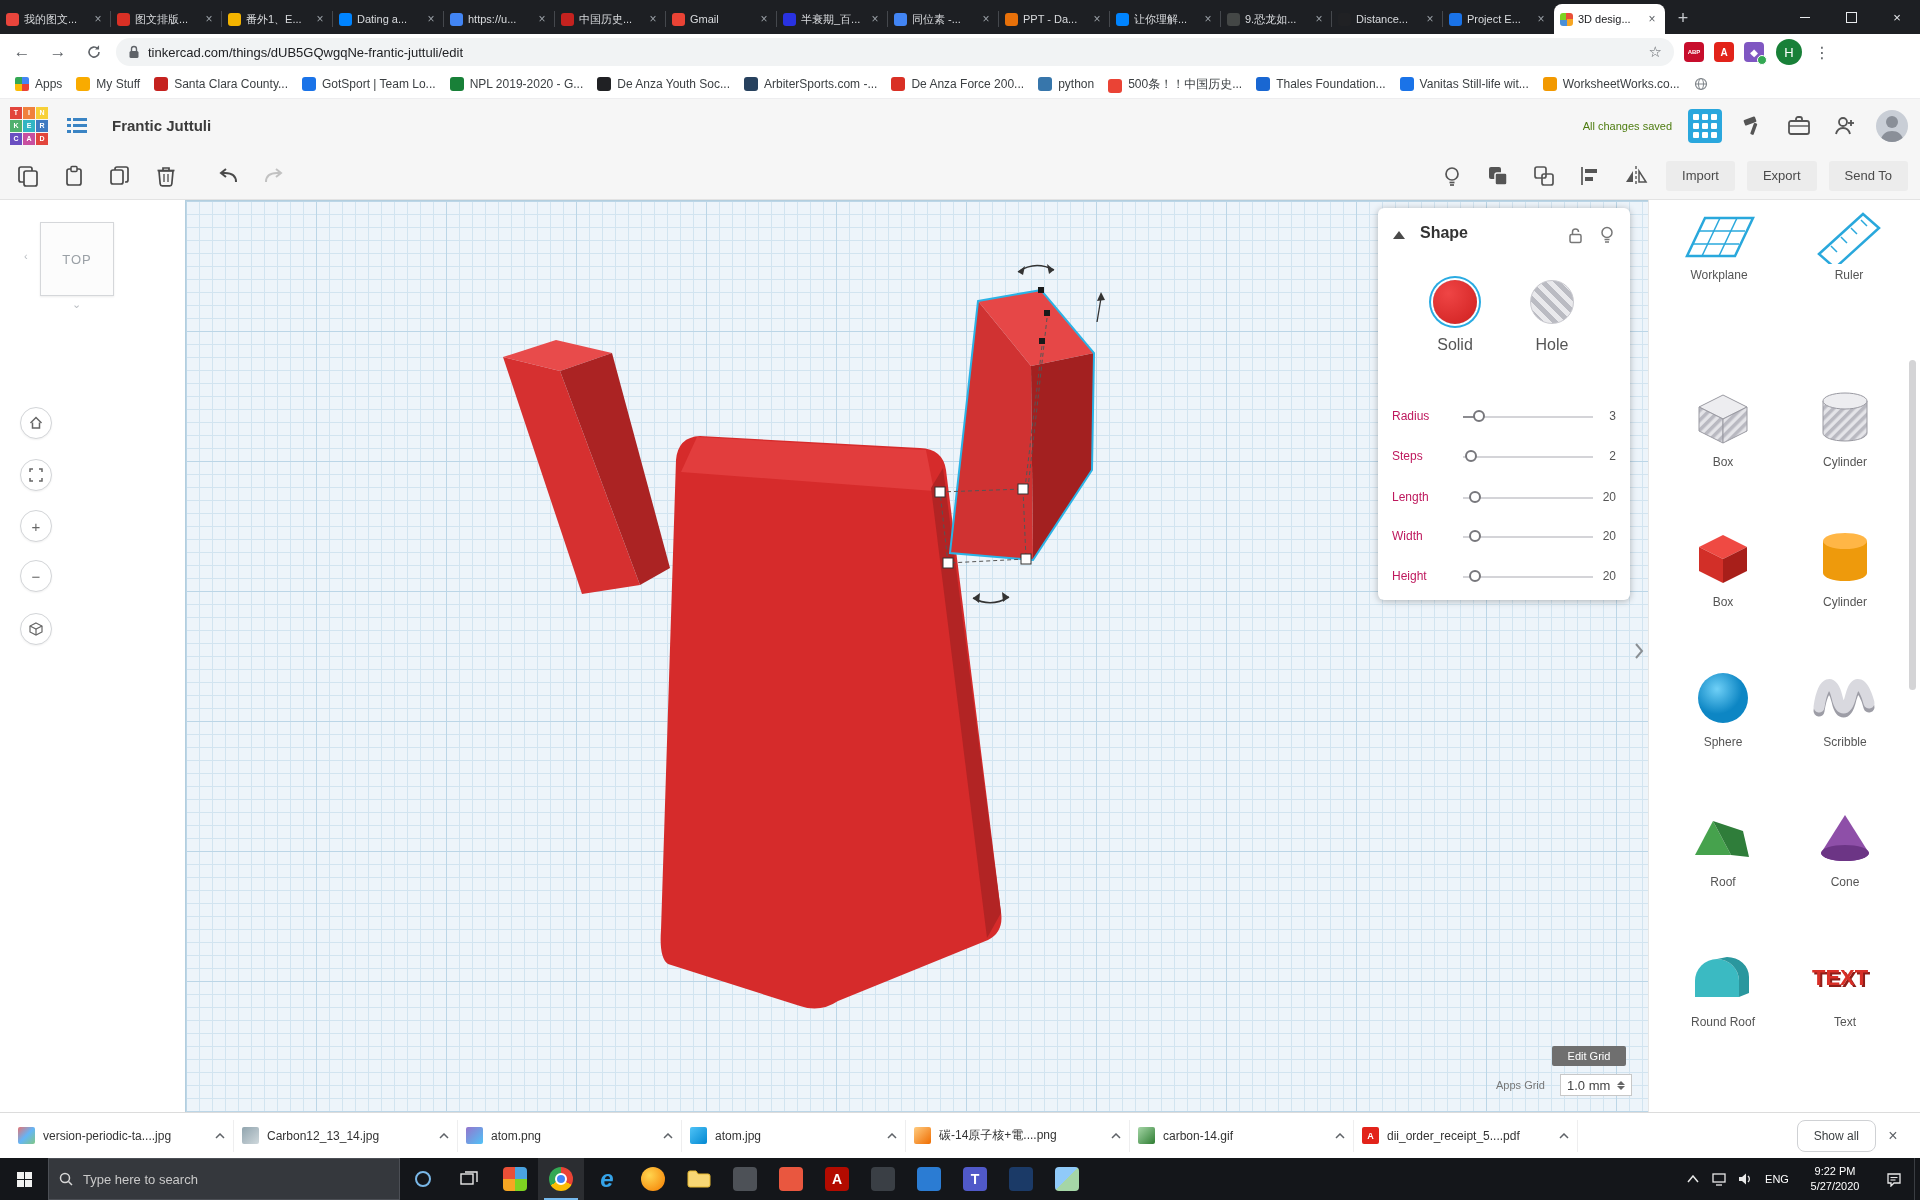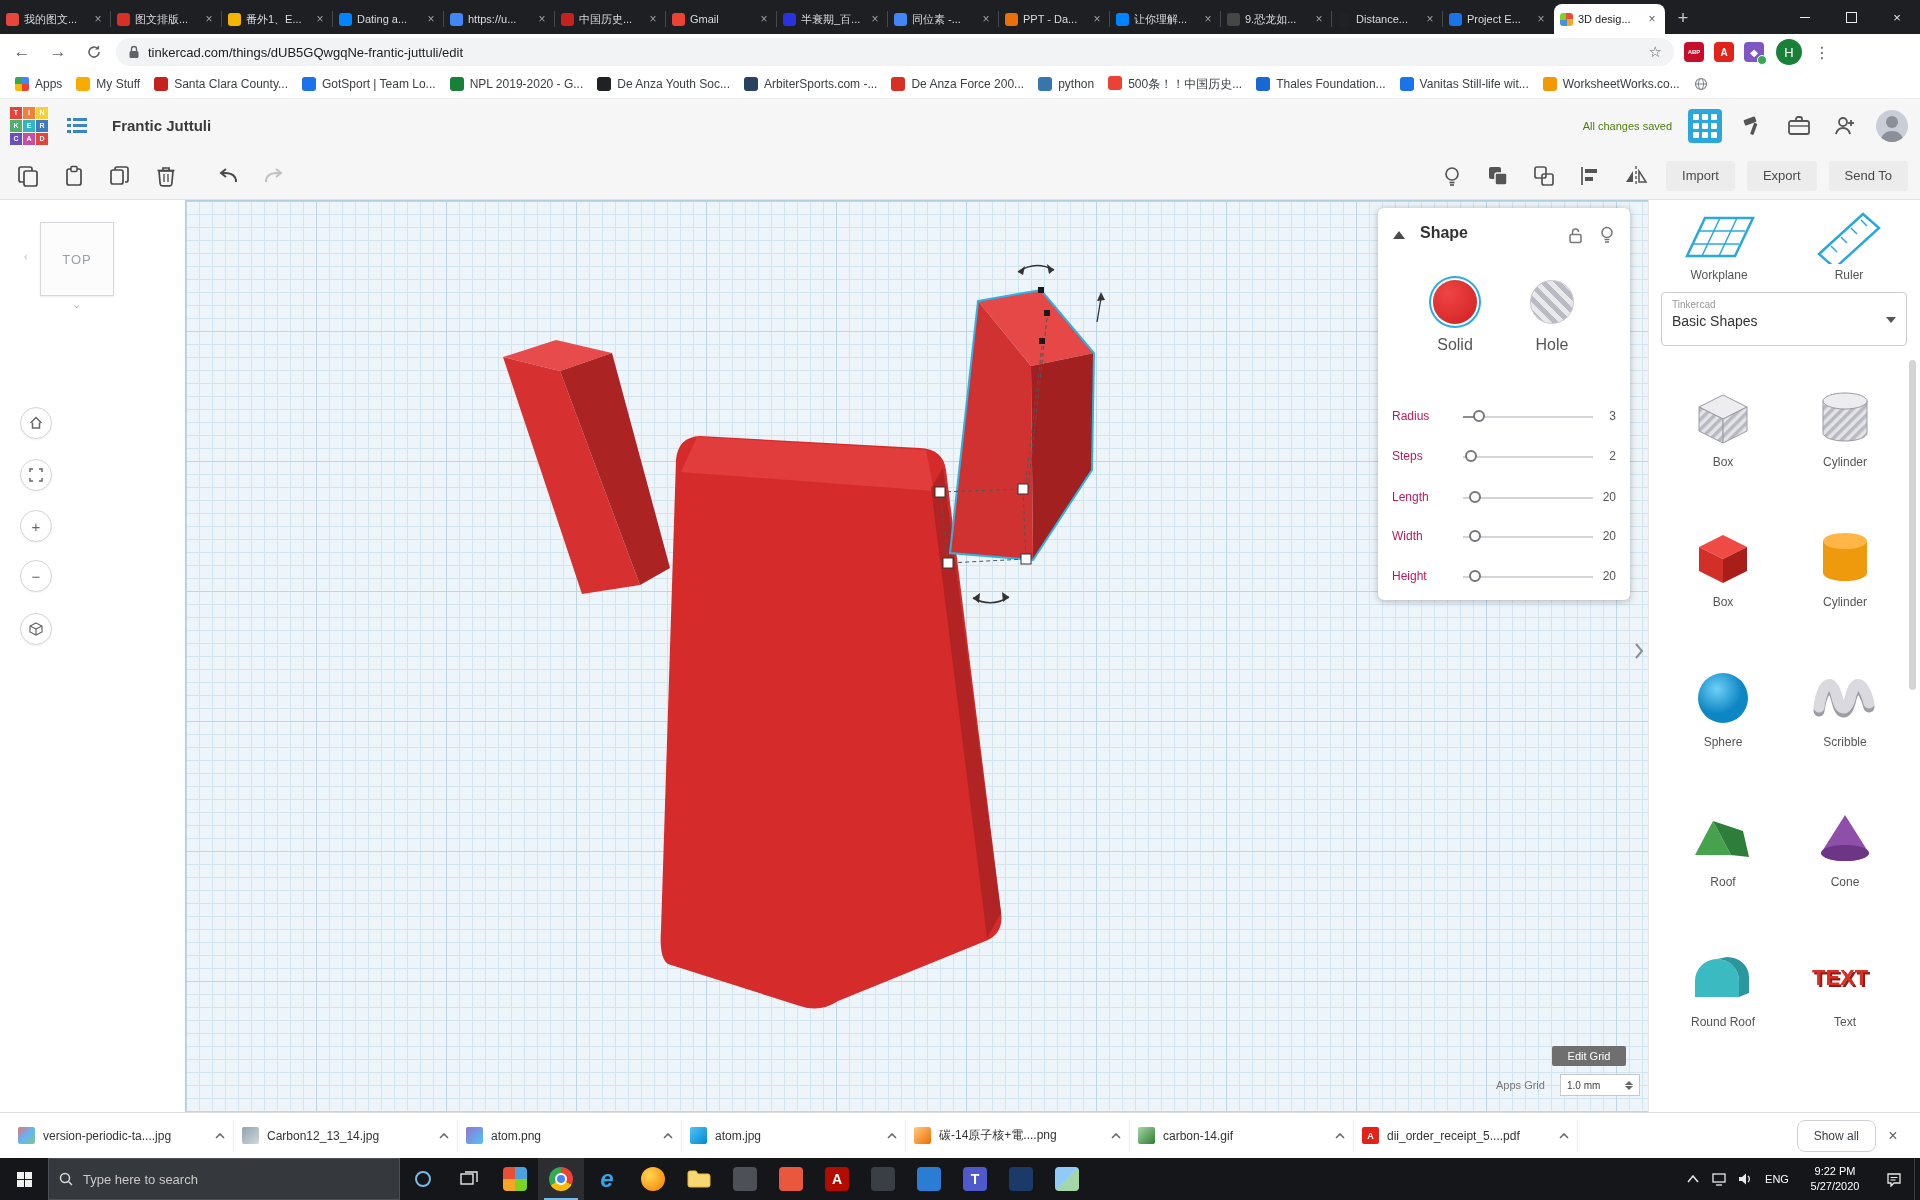--- a/index.html
+++ b/index.html
@@ -35,21 +35,21 @@
   .ext-abp{background:#c70d2c;font-size:6px;}
   .ext-pdf{background:#e2231a;font-size:10px;}
   .ext-badge{background:#7f57c2;font-size:10px;}
   .ext-badge::after{content:"";position:absolute;right:-3px;bottom:-3px;width:8px;height:8px;border-radius:50%;background:#34a853;border:1px solid #fff;}
   .profile-avatar{width:26px;height:26px;border-radius:50%;background:#188038;color:#fff;font-size:13px;display:flex;align-items:center;justify-content:center;margin-left:12px;flex:none;}
   .kebab{margin-left:10px;color:#5f6368;font-size:16px;width:20px;text-align:center;}
 
   
   .bkbar{position:absolute;left:0;top:70px;width:1920px;height:29px;background:#fff;display:flex;align-items:center;
          padding:0 8px;box-sizing:border-box;border-bottom:1px solid #ededef;}
-  .bk{display:flex;align-items:flex-start;gap:6px;font-size:12px;color:#3c4043;padding:3px 7px;border-radius:4px;flex:none;}
+  .bk{display:flex;align-items:flex-end;gap:6px;font-size:12px;color:#3c4043;padding:3px 7px;border-radius:4px;flex:none;}
   .fv{width:14px;height:14px;border-radius:3px;flex:none;background:#999;}
   .fv-apps{background:conic-gradient(#4285f4 0 25%,#ea4335 0 50%,#fbbc05 0 75%,#34a853 0);border-radius:2px;}
 
   
   .tch{position:absolute;left:0;top:99px;width:1920px;height:53px;background:#f6f6f6;display:flex;align-items:center;}
   .tclogo{width:38px;height:38px;margin-left:10px;display:grid;grid-template-columns:repeat(3,1fr);grid-template-rows:repeat(3,1fr);gap:1px;flex:none;}
   .tclogo span{display:flex;align-items:center;justify-content:center;color:#fff;font-size:7px;font-weight:bold;}
   .tctitle{margin-left:20px;font-size:15px;font-weight:bold;color:#3b3b3b;}
   .tch-right{margin-left:auto;display:flex;align-items:center;gap:16px;margin-right:12px;}
   .status{font-size:11px;color:#4d7c0f;}
@@ -109,22 +109,22 @@
   .dd-arrow{position:absolute;right:10px;top:24px;width:0;height:0;border-left:5px solid transparent;border-right:5px solid transparent;border-top:6px solid #555;}
   .shape-tile{position:absolute;width:110px;text-align:center;}
   .shape-ic{width:80px;height:64px;margin:0 auto;}
   .shape-label{font-size:12px;color:#555;margin-top:6px;}
   .rp-scroll{position:absolute;right:4px;top:160px;width:7px;height:330px;background:#d4d4d6;border-radius:4px;}
   .panel-chevron{position:absolute;left:1628px;top:636px;width:22px;height:30px;display:flex;align-items:center;justify-content:center;}
 
   .editgrid{position:absolute;left:1552px;top:1046px;width:74px;height:20px;background:#6f6f6f;color:#fff;font-size:11px;
             display:flex;align-items:center;justify-content:center;border-radius:2px;}
   .snaplabel{position:absolute;left:1496px;top:1079px;font-size:11px;color:#777;}
-  .snapdd{position:absolute;left:1560px;top:1074px;width:80px;height:22px;background:#fff;border:1px solid #c8c8c8;box-sizing:border-box;
-          display:flex;align-items:center;font-size:10px;color:#444;padding:0 6px;justify-content:space-between;}
+  .snapdd{position:absolute;left:1560px;top:1074px;width:72px;height:22px;background:#fff;border:1px solid #c8c8c8;box-sizing:border-box;
+          display:flex;align-items:center;font-size:13px;color:#444;padding:0 6px;justify-content:space-between;}
   .spin{display:flex;flex-direction:column;gap:1px;}
   .spin b{width:0;height:0;border-left:4px solid transparent;border-right:4px solid transparent;}
   .spin .up{border-bottom:4px solid #666;}
   .spin .dn{border-top:4px solid #666;}
 
   
   .dlbar{position:absolute;left:0;top:1112px;width:1920px;height:46px;background:#fff;border-top:1px solid #dcdcdc;box-sizing:border-box;
          display:flex;align-items:center;padding:0 10px;}
   .dl-item{width:224px;height:32px;display:flex;align-items:center;gap:8px;padding:0 8px;box-sizing:border-box;flex:none;
            border-right:1px solid #eeeeef;}
@@ -651,25 +651,20 @@
       <svg class="shape-ic" style="height:56px" viewBox="0 0 80 56">
         <polygon points="10,46 54,6 70,20 26,60" fill="none" stroke="#29a8dc" stroke-width="2.5"></polygon>
         <line x1="22" y1="38" x2="28" y2="44" stroke="#29a8dc" stroke-width="1.5"></line>
           <line x1="32" y1="29" x2="38" y2="35" stroke="#29a8dc" stroke-width="1.5"></line>
         <line x1="42" y1="20" x2="48" y2="26" stroke="#29a8dc" stroke-width="1.5"></line>
           <line x1="52" y1="12" x2="58" y2="18" stroke="#29a8dc" stroke-width="1.5"></line>
       </svg>
       <div class="rp-label">Ruler</div>
     </div>
 
-    <div class="rp-dd">
-      <div class="rp-dd-small">Tinkercad</div>
-      <div class="rp-dd-val">Basic Shapes</div>
-      <span class="dd-arrow"></span>
-    </div>
 
     <div class="shape-tile" style="left:19px;top:185px">
       <svg class="shape-ic" viewBox="0 0 80 64">
         <defs>
             <pattern id="hstr" width="7" height="7" patternTransform="rotate(45)" patternUnits="userSpaceOnUse">
               <rect width="7" height="7" fill="#e4e4e8"></rect>
               <rect width="3.5" height="7" fill="#b9b9c1"></rect>
             </pattern>
           </defs>
         <polygon points="16,22 40,10 64,22 40,34" fill="#ededf0" stroke="#9a9aa2"></polygon>

